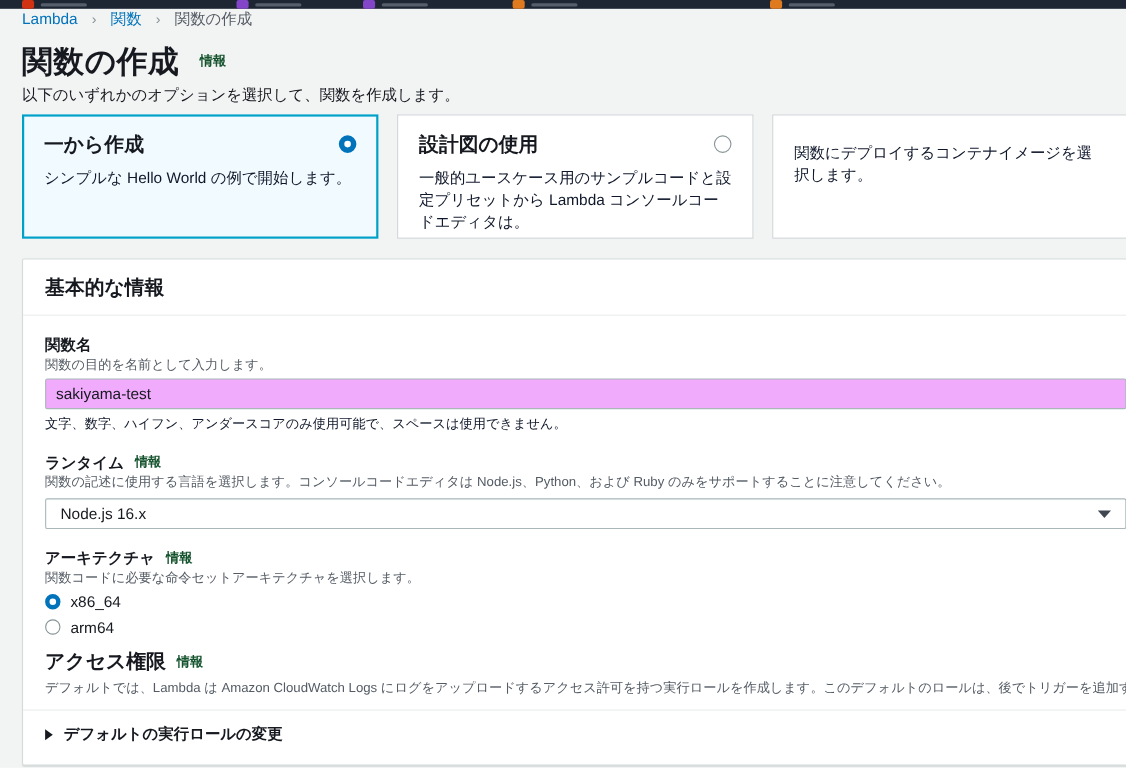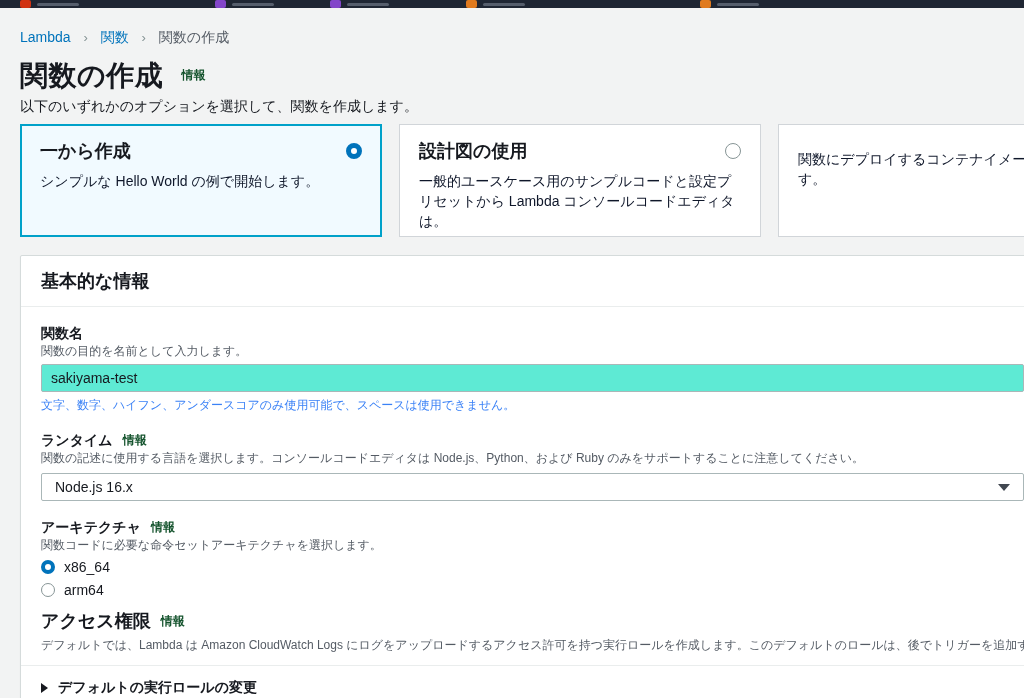--- a/index.html
+++ b/index.html
@@ -14,63 +14,63 @@
   
   .topbar { position: relative; height: 8px; background: #1f2633; }
   .favicon { position: absolute; top: 0; width: 11px; height: 8px; border-radius: 2px; }
   .fav-dash { position: absolute; top: 3px; height: 3px; width: 42px; border-radius: 2px;
               background: rgba(154,163,178,.45); }
 
   
   .page { padding-left: 20px; }
 
   
-  .breadcrumb { margin-top: 20px; font-size: 14px; line-height: 18px; }
+  .breadcrumb { font-size: 14px; line-height: 18px; }
   .crumb-link { color: #0073bb; text-decoration: none; cursor: pointer; }
   .crumb-sep { color: #879596; margin: 0 9px; font-size: 13px; }
   .crumb-current { color: #545b64; }
 
   
   .page-title-row { margin-top: 12px; }
   .page-title { display: inline; font-size: 28px; font-weight: 700; line-height: 34px;
                 letter-spacing: .5px; margin: 0; }
   .info-link { font-size: 12px; font-weight: 700; color: #14532d; cursor: pointer;
                margin-left: 14px; vertical-align: 6px; }
   .page-subtitle { margin-top: 4px; font-size: 14px; line-height: 18px; color: #16191f; }
 
   
   .cards { display: flex; gap: 17px; margin-top: 9px; }
-  .card { width: 362px; height: 113px; flex: none; background: #ffffff;
+  .card { width: 324px; height: 113px; flex: none; background: #ffffff;
           border: 1px solid #d1d5d9; padding: 15px 19px; cursor: pointer; }
   .card.selected { border: 2px solid #00a1c9; background: #f1faff; padding: 14px 18px; }
   .card-head { display: flex; justify-content: space-between; align-items: flex-start; }
   .card-title { font-size: 18px; font-weight: 700; line-height: 22px; }
   .radio { width: 16px; height: 16px; border-radius: 50%; background: #fff; flex: none; margin-top: 3px; }
   .radio.on  { border: 5px solid #0073bb; }
   .radio.off { border: 1px solid #879596; }
   .card-desc { margin-top: 9px; font-size: 14px; line-height: 20px; color: #0f172a; }
 
   
   .panel { width: 1025px; margin-top: 18px; background: #fff;
            border: 1px solid #d5dbdb; border-radius: 2px;
            box-shadow: 0 1px 1px 0 rgba(0,28,36,.1); }
   .panel-header { padding: 13px 20px; border-bottom: 1px solid #eaeded; }
   .panel-title { font-size: 18px; font-weight: 700; line-height: 24px; }
   .panel-body { padding: 18px 20px 8px; }
 
   .field-label { font-size: 14px; font-weight: 700; line-height: 17px; }
   .field-label .info-link { vertical-align: 1px; margin-left: 10px; }
   .field-desc { margin-top: 2px; font-size: 12px; line-height: 14px; color: #545b64; }
-  .hint { margin-top: 5px; font-size: 12px; color: #3b82f6; }
+  .hint { margin-top: 5px; font-size: 12px; color: #0f172a; }
   .field { margin-top: 18px; }
   .field:first-child { margin-top: 0; }
 
   .text-input { display: block; width: 100%; height: 28px; margin-top: 6px;
                 border: 1px solid #aab7b8; border-radius: 2px; padding: 0 9px;
-                font-size: 14px; color: #16191f; background: #5eead4;
+                font-size: 14px; color: #16191f; background: #f0abfc;
                 font-family: "Liberation Sans", sans-serif; outline: none; }
 
   .select { height: 28px; margin-top: 8px; border: 1px solid #aab7b8; border-radius: 2px;
             background: #fff; display: flex; align-items: center;
             justify-content: space-between; padding: 0 13px; font-size: 14px; cursor: pointer; }
   .select-arrow { width: 0; height: 0; border-left: 6px solid transparent;
                   border-right: 6px solid transparent; border-top: 7px solid #414750; }
 
   .radio-row { display: flex; align-items: center; gap: 9px; margin-top: 7px;
                font-size: 14px; cursor: pointer; }

